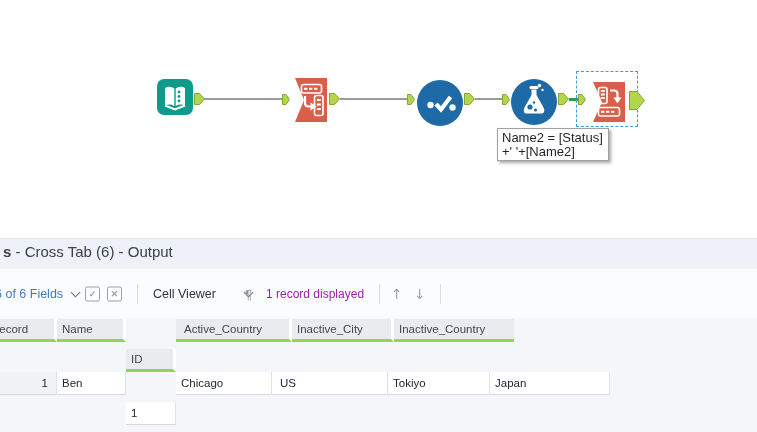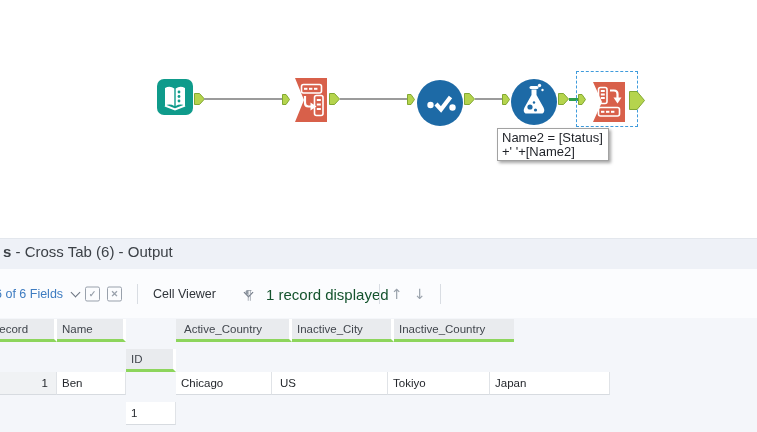--- a/index.html
+++ b/index.html
@@ -38,21 +38,21 @@
   .chev{width:7px;height:7px;border-right:1.6px solid #6a7380;border-bottom:1.6px solid #6a7380;
         transform:rotate(45deg);display:inline-block;margin:-3px 0 0 9px;}
   #fields-dd{left:-5px;color:var(--fields-blue);}
   .sq-btn{width:15px;height:15px;border:1.5px solid #99a1ac;border-radius:2px;color:#99a1ac;
           font-size:9px;line-height:12px;text-align:center;font-weight:bold;}
   #btn-checkall{left:85px;}
   #btn-clearall{left:107px;}
   .vsep{position:absolute;top:50%;transform:translateY(-50%);width:1px;height:20px;background:#d9dde3;}
   #cellviewer-dd{left:153px;color:#2f343a;gap:20px;}
   #pilcrow{left:245px;color:#9098a2;font-size:13px;}
-  #records{left:266px;color:#14532d;font-size:15px;}
+  #records{left:266px;color:#a21caf;font-size:12px;}
   .nav-arrow{font-family:"DejaVu Sans",sans-serif;font-size:14px;color:#9aa2ac;}
   #arrow-up{left:391px;} #arrow-down{left:414px;}
 
   
   .grid{position:absolute;left:0;top:80px;width:610px;}
   .thead,.trow{display:flex;}
   .th{background:#e9ebee;height:23px;border-bottom:3px solid var(--green-underline);
       border-right:3px solid #fff;font-size:11.5px;color:#41464d;padding:4px 0 0 5px;overflow:hidden;}
   .th.last{border-right:none;}
   .td{background:#fff;height:23px;border-right:1px solid #e0e3e7;border-bottom:1px solid #d7dbe0;

